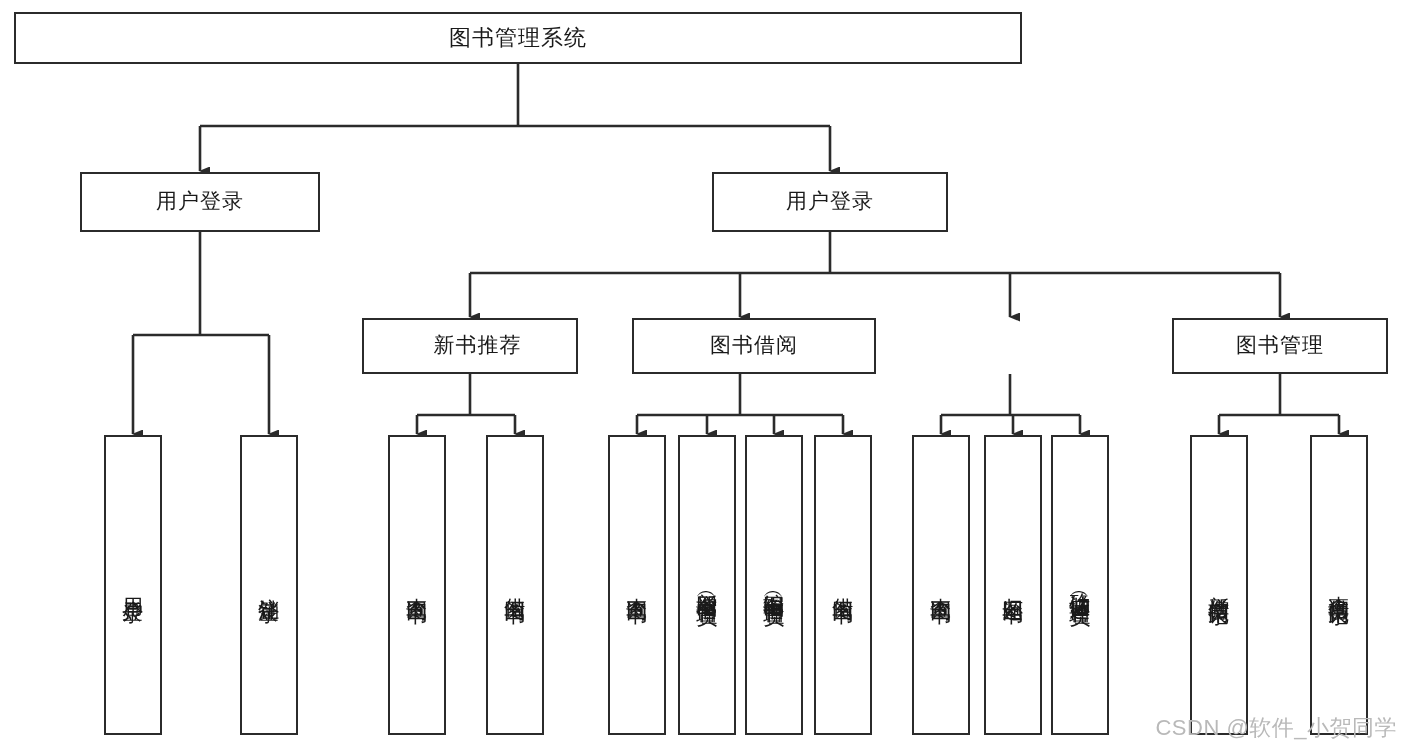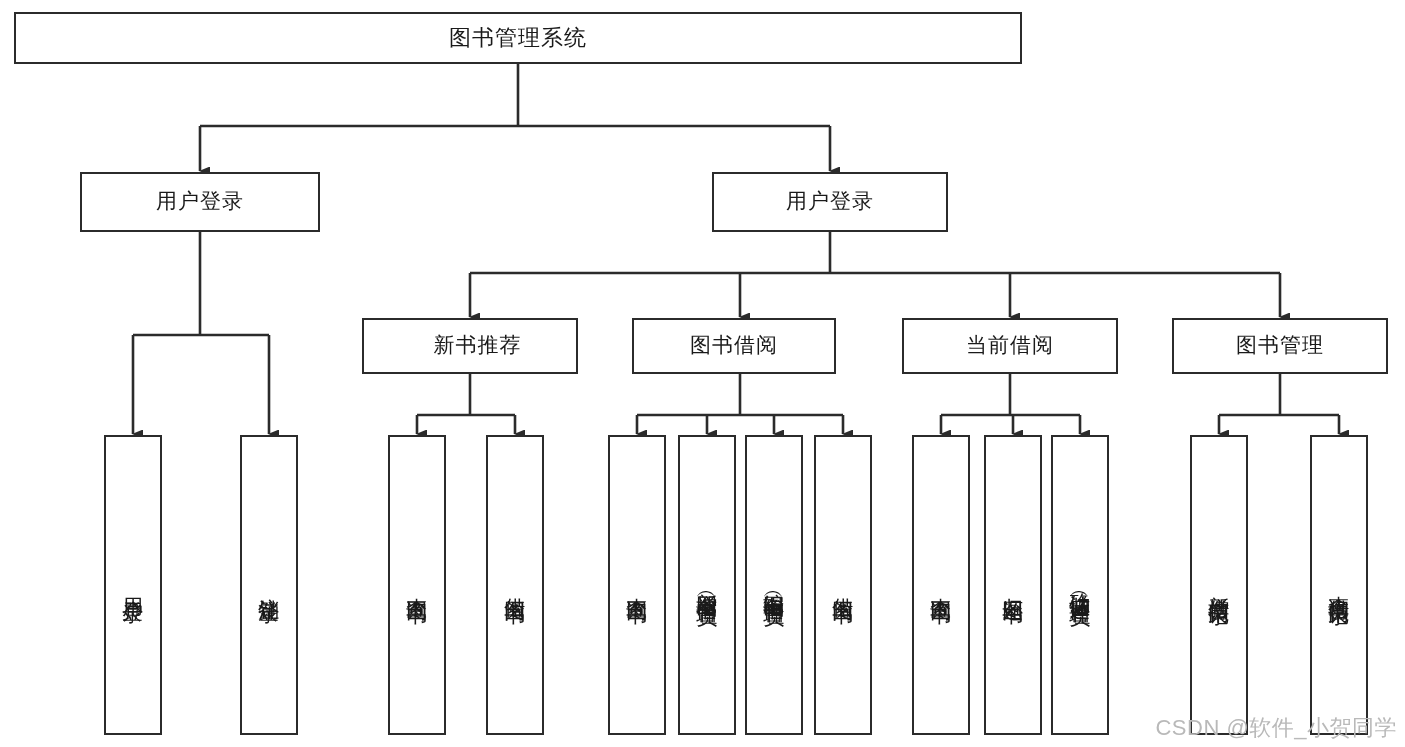--- a/index.html
+++ b/index.html
@@ -122,25 +122,22 @@
   <div class="node horiz" style="left: 80px; top: 172px; width: 240px; height: 60px;">
     <span>用户登录</span>
   </div>
   <div class="node horiz" style="left: 712px; top: 172px; width: 236px; height: 60px;">
     <span>用户登录</span>
   </div>
 
   <div class="node horiz" style="left: 362px; top: 318px; width: 216px; height: 56px; padding-left: 15px;">
     <span>新书推荐</span>
   </div>
-  <div class="node horiz" style="left: 632px; top: 318px; width: 204px; height: 56px;">
+  <div class="node horiz" style="left: 632px; top: 318px; width: 244px; height: 56px;">
     <span>图书借阅</span>
-  </div>
-  <div class="node horiz" style="left: 902px; top: 318px; width: 216px; height: 56px;">
-    <span>当前借阅</span>
   </div>
   <div class="node horiz" style="left: 1172px; top: 318px; width: 216px; height: 56px;">
     <span>图书管理</span>
   </div>
 
   <div class="node vert" style="left: 104px; top: 435px; width: 58px; height: 300px;">
     <span class="vlabel">用户登录</span>
   </div>
   <div class="node vert" style="left: 240px; top: 435px; width: 58px; height: 300px;">
     <span class="vlabel">注销登录</span>

